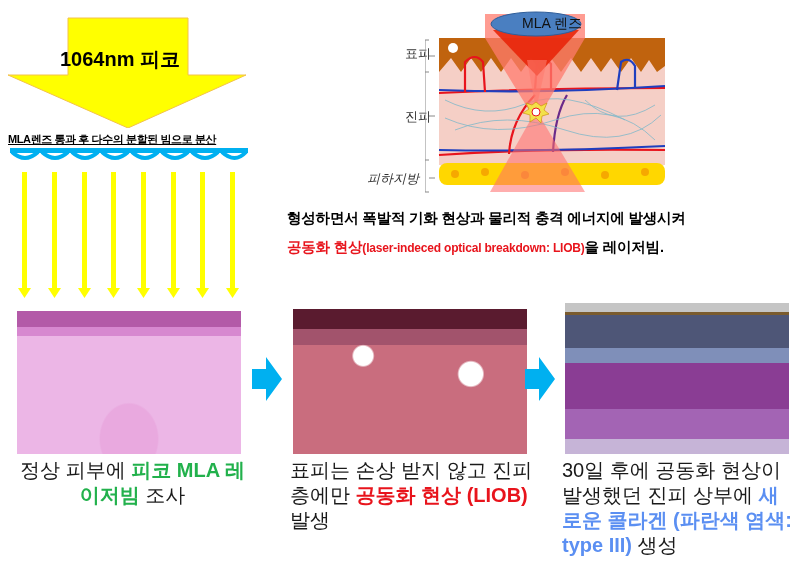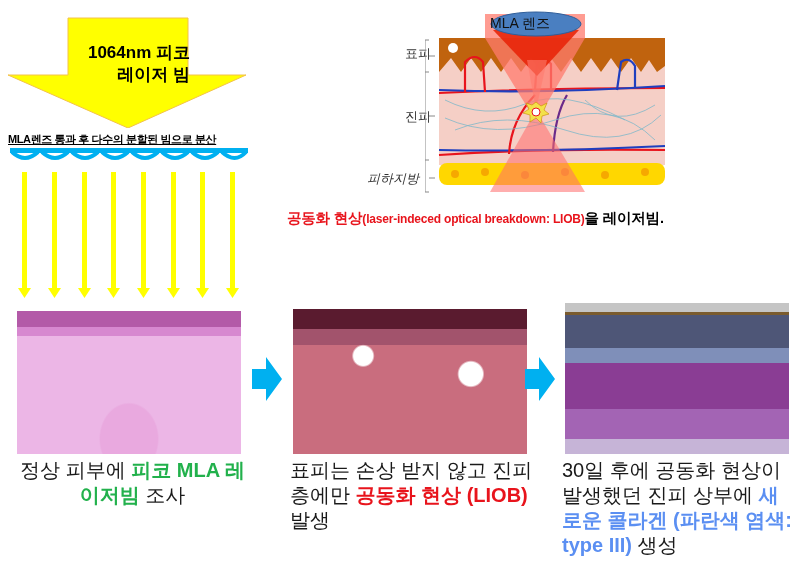--- a/index.html
+++ b/index.html
@@ -1,20 +1,20 @@
 <!DOCTYPE html>
 <html><head>
 <meta charset="utf-8">
 <style>
   html,body{margin:0;padding:0;background:#fff;}
   body{width:800px;height:567px;position:relative;overflow:hidden;font-family:"DejaVu Sans","Liberation Sans",sans-serif;}
   .abs{position:absolute;}
   
   .big-arrow{left:0;top:0;width:250px;height:128px;}
-  .big-arrow-text{left:60px;top:42px;width:130px;text-align:right;font-weight:bold;font-size:17px;line-height:22px;color:#000;font-family:"Liberation Sans",sans-serif;}
+  .big-arrow-text{left:60px;top:48px;width:130px;text-align:left;font-weight:bold;font-size:20px;line-height:22px;color:#000;font-family:"Liberation Sans",sans-serif;}
   .mla-caption{left:8px;top:132px;font-size:11px;font-weight:bold;color:#000;text-decoration:underline;white-space:nowrap;letter-spacing:-0.4px;font-family:"Liberation Sans",sans-serif;}
   .lens-row{left:10px;top:148px;width:238px;height:16px;}
   .beams{left:10px;top:168px;width:238px;height:135px;}
   
   .histo{top:303px;height:151px;}
   .histo1{left:17px;width:224px;background:
      radial-gradient(ellipse at 50% 90%, #e9a9df 0 18%, transparent 19%),
      linear-gradient(180deg,#fff 0 5%, #b35aa8 5% 16%, #d788d0 16% 22%, #ecb6e6 22% 100%);}
   .histo2{left:293px;width:234px;background:
      radial-gradient(circle at 30% 35%, #fff 0 5%, transparent 6%),
@@ -33,21 +33,20 @@
   .layer-label{font-size:13px;color:#333;font-family:"Liberation Sans",sans-serif;text-align:right;width:56px;}
 </style>
 </head>
 <body>
 
 <svg class="abs big-arrow" viewBox="0 0 250 128">
   <polygon points="68,18 188,18 188,75 246,75 128,128 8,75 68,75" fill="#ffff00" stroke="#f3c24a" stroke-width="1"></polygon>
 </svg>
 <div class="abs big-arrow-text">
   <div>1064nm 피코</div>
-  <div>레이저 빔</div>
 </div>
 
 <div class="abs mla-caption">MLA렌즈 통과 후 다수의 분할된 빔으로 분산</div>
 
 <svg class="abs lens-row" viewBox="0 0 238 16">
   <rect x="0" y="0" width="238" height="5" fill="#00b0f0"></rect>
   <g fill="none" stroke="#00b0f0" stroke-width="4">
     <path d="M2,4 Q15,16 28,4"></path>
     <path d="M32,4 Q45,16 58,4"></path>
     <path d="M62,4 Q75,16 88,4"></path>
@@ -125,23 +124,24 @@
   <polygon points="60,14 160,14 160,38 118,110 104,110 60,38" fill="#ff7b6e" opacity="0.75"></polygon>
   <polygon points="68,30 154,30 112,76" fill="#e8260a" opacity="0.9"></polygon>
   <polygon points="111,110 65,192 160,192" fill="#ff6b6b" opacity="0.55"></polygon>
   <polygon points="102,60 122,60 111,110" fill="#ff7b6e" opacity="0.6"></polygon>
 
   <polygon points="111,102 116,106 122,103 119,110 124,114 117,116 116,123 111,118 105,122 105,115 98,113 104,109 101,103 107,105" fill="#f3e04a" stroke="#c98a00" stroke-width="0.6"></polygon>
   <circle cx="111" cy="112" r="4" fill="#fff" stroke="#e8141c" stroke-width="1"></circle>
 
   <ellipse cx="111" cy="24" rx="45" ry="12" fill="#4a7fc1" stroke="#2f5e9a" stroke-width="1"></ellipse>
 </svg>
-<div class="abs" style="left:490px;top:15px;width:92px;text-align:left;font-size:14px;color:#111;font-family:'Liberation Sans',sans-serif;">MLA 렌즈</div>
+<div class="abs" style="left:490px;top:15px;width:92px;text-align:right;font-size:14px;color:#111;font-family:'Liberation Sans',sans-serif;">MLA 렌즈</div>
 
 <div class="abs desc">
+  <div>형성하면서 폭발적 기화 현상과  물리적 충격 에너지에 발생시켜</div>
   <div><span class="red">공동화 현상</span><span class="red-small">(laser-indeced optical breakdown: LIOB)</span><span>을 레이저빔.</span></div>
 </div>
 
 <div class="abs histo histo1"></div>
 <div class="abs histo histo2"></div>
 <div class="abs histo histo3"></div>
 
 <svg class="abs arrow-right" style="left:252px;top:357px;" viewBox="0 0 30 44">
   <polygon points="0,12 14,12 14,0 30,22 14,44 14,32 0,32" fill="#00b0f0"></polygon>
 </svg>

